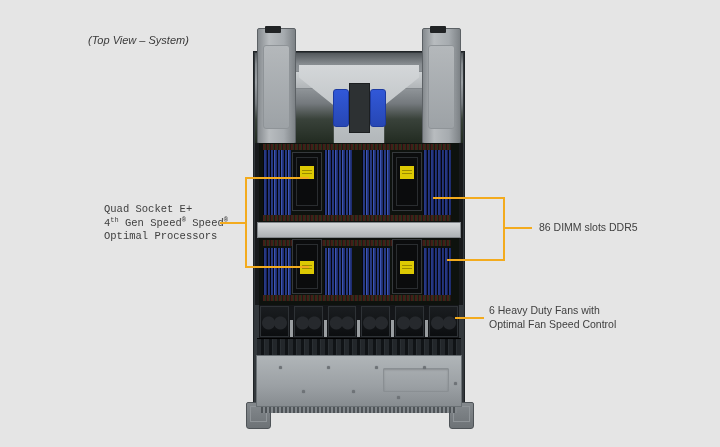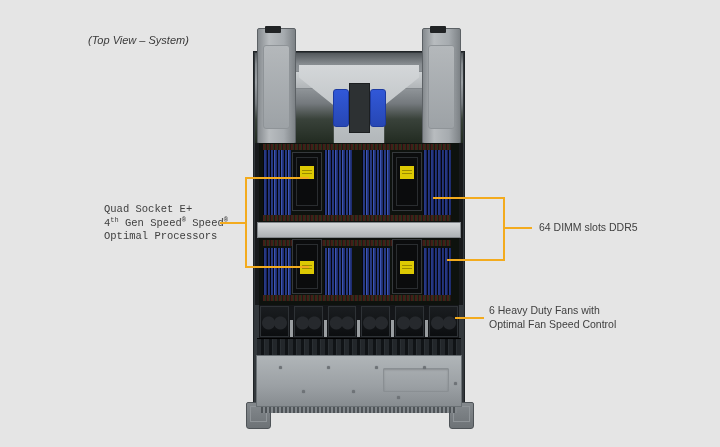--- a/index.html
+++ b/index.html
@@ -186,21 +186,21 @@
     <div><span>4</span><sup>th</sup><span> Gen Speed</span><sup>®</sup><span> Speed</span><sup>®</sup></div>
     <div>Optimal Processors</div>
   </div>
   <div class="ptr proc-pointer accent-bg" style="background: rgb(243, 171, 30);"></div>
   <div class="proc-bracket accent-border" style="border-color: rgb(243, 171, 30);"></div>
 
   <div class="ptr dimm-line-top accent-bg" style="background: rgb(243, 171, 30);"></div>
   <div class="dimm-vert accent-bg" style="background: rgb(243, 171, 30);"></div>
   <div class="ptr dimm-line-bottom accent-bg" style="background: rgb(243, 171, 30);"></div>
   <div class="ptr dimm-pointer accent-bg" style="background: rgb(243, 171, 30);"></div>
-  <div class="label dimm-label">64 DIMM slots DDR5</div>
+  <div class="label dimm-label">86 DIMM slots DDR5</div>
 
   <div class="ptr fans-pointer accent-bg" style="background: rgb(243, 171, 30);"></div>
   <div class="label fans-label">
     <div>6 Heavy Duty Fans with</div>
     <div>Optimal Fan Speed Control</div>
   </div>
 
 </div>
 
 </body></html>

